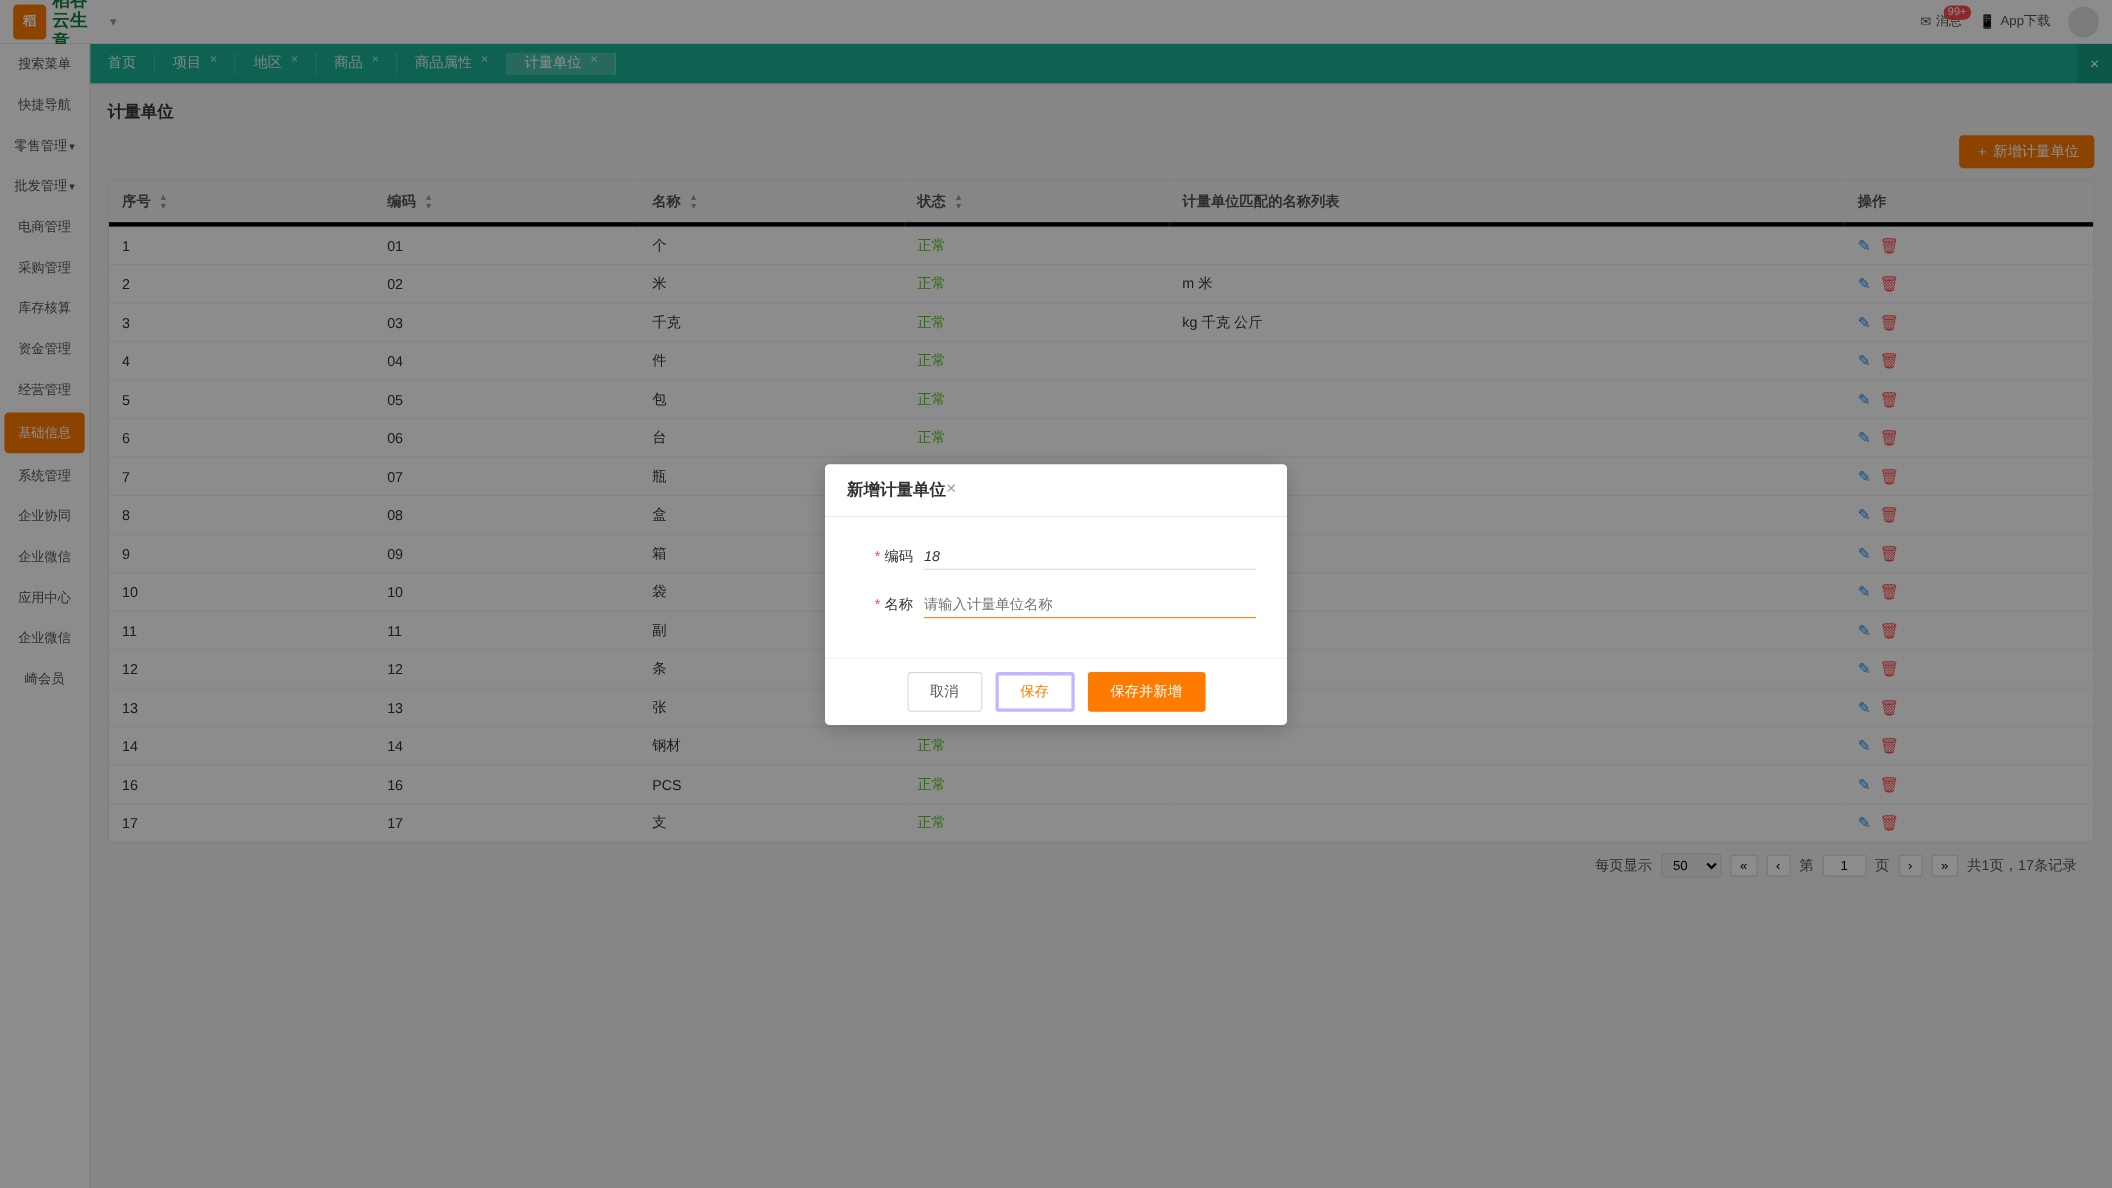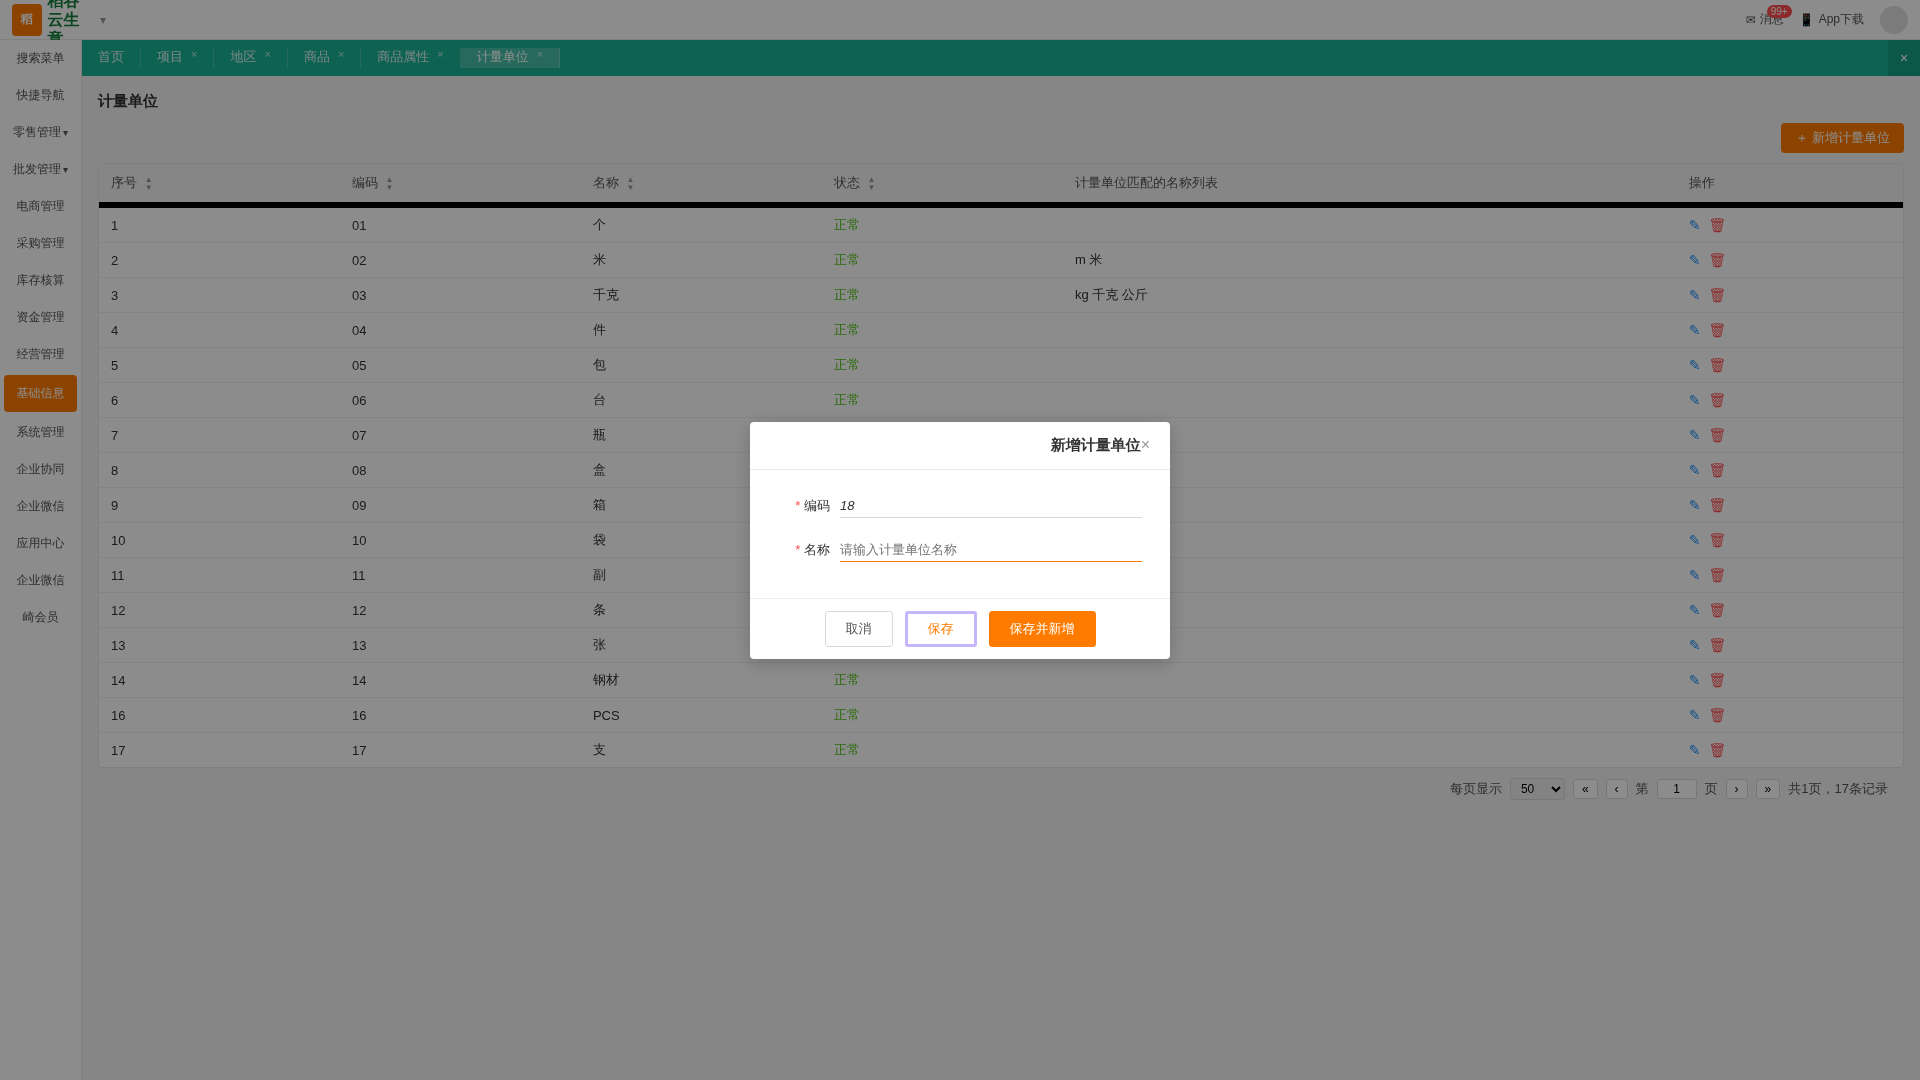--- a/index.html
+++ b/index.html
@@ -42,39 +42,39 @@
     .page-title { font-size: 15px; font-weight: bold; color: #333; margin-bottom: 12px; }
 
     
     .toolbar { display: flex; justify-content: flex-end; margin-bottom: 10px; }
     .btn-add { background: #ff7b00; color: #fff; border: none; padding: 6px 14px; border-radius: 4px; cursor: pointer; font-size: 13px; }
 
     
     .table-wrap { background: #fff; border-radius: 4px; border: 1px solid #e8e8e8; overflow: hidden; }
     table { width: 100%; border-collapse: collapse; }
     thead tr { background: #f5f5f5; }
-    thead th { padding: 10px 12px; text-align: left; font-size: 13px; color: #555; font-weight: normal; border-bottom: 6px solid #000000; white-space: nowrap; }
+    thead th { padding: 10px 12px; text-align: left; font-size: 13px; color: #555; font-weight: bold; border-bottom: 4px solid #000000; white-space: nowrap; }
     thead th .sort-icons { display: inline-flex; flex-direction: column; margin-left: 4px; font-size: 8px; color: #999; line-height: 1; vertical-align: middle; }
     tbody td { padding: 8px 12px; border-bottom: 1px solid #f0f0f0; font-size: 13px; color: #333; }
     tbody tr:last-child td { border-bottom: none; }
     .status-normal { color: #52c41a; }
     .action-icons { display: flex; gap: 8px; }
     .action-icon { color: #1890ff; cursor: pointer; font-size: 14px; }
     .action-icon.delete { color: #ff4d4f; }
 
     
     .pagination { display: flex; align-items: center; justify-content: flex-end; padding: 10px 16px; gap: 8px; background: #f5f5f5; font-size: 13px; color: #555; }
     .pagination select { border: 1px solid #d9d9d9; border-radius: 3px; padding: 2px 6px; font-size: 12px; }
     .page-btn { border: 1px solid #d9d9d9; background: #fff; border-radius: 3px; padding: 2px 8px; cursor: pointer; font-size: 12px; }
     .page-input { border: 1px solid #d9d9d9; border-radius: 3px; padding: 2px 6px; width: 40px; text-align: center; font-size: 12px; }
 
     
     .modal-overlay { position: fixed; top: 0; left: 0; right: 0; bottom: 0; background: rgba(0,0,0,0.45); z-index: 1000; display: flex; align-items: center; justify-content: center; }
     .modal { background: #fff; border-radius: 4px; width: 420px; box-shadow: 0 4px 20px rgba(0,0,0,0.2); }
-    .modal-header { padding: 14px 20px; border-bottom: 1px solid #e8e8e8; display: flex; align-items: center; justify-content: flex-end; }
+    .modal-header { padding: 14px 20px; border-bottom: 1px solid #e8e8e8; display: flex; align-items: center; justify-content: flex-start; }
     .modal-title { font-size: 15px; font-weight: bold; color: #333; }
     .modal-close { cursor: pointer; color: #999; font-size: 16px; }
     .modal-body { padding: 24px 28px 16px; }
     .form-item { display: flex; align-items: center; margin-bottom: 20px; }
     .form-label { width: 52px; text-align: right; margin-right: 10px; font-size: 13px; color: #333; flex-shrink: 0; }
     .form-label.required::before { content: '* '; color: #ff4d4f; }
     .form-input { flex: 1; border: none; border-bottom: 1px solid #d9d9d9; padding: 4px 0; font-size: 13px; outline: none; color: #333; font-style: italic; }
     .form-placeholder { flex: 1; border: none; border-bottom: 1px solid #ff7b00; padding: 4px 0; font-size: 13px; outline: none; color: #bbb; background: transparent; }
     .modal-footer { padding: 12px 20px; border-top: 1px solid #f0f0f0; display: flex; justify-content: center; gap: 12px; }
     .btn-cancel { border: 1px solid #d9d9d9; background: #fff; padding: 6px 20px; border-radius: 3px; cursor: pointer; font-size: 13px; color: #555; }

